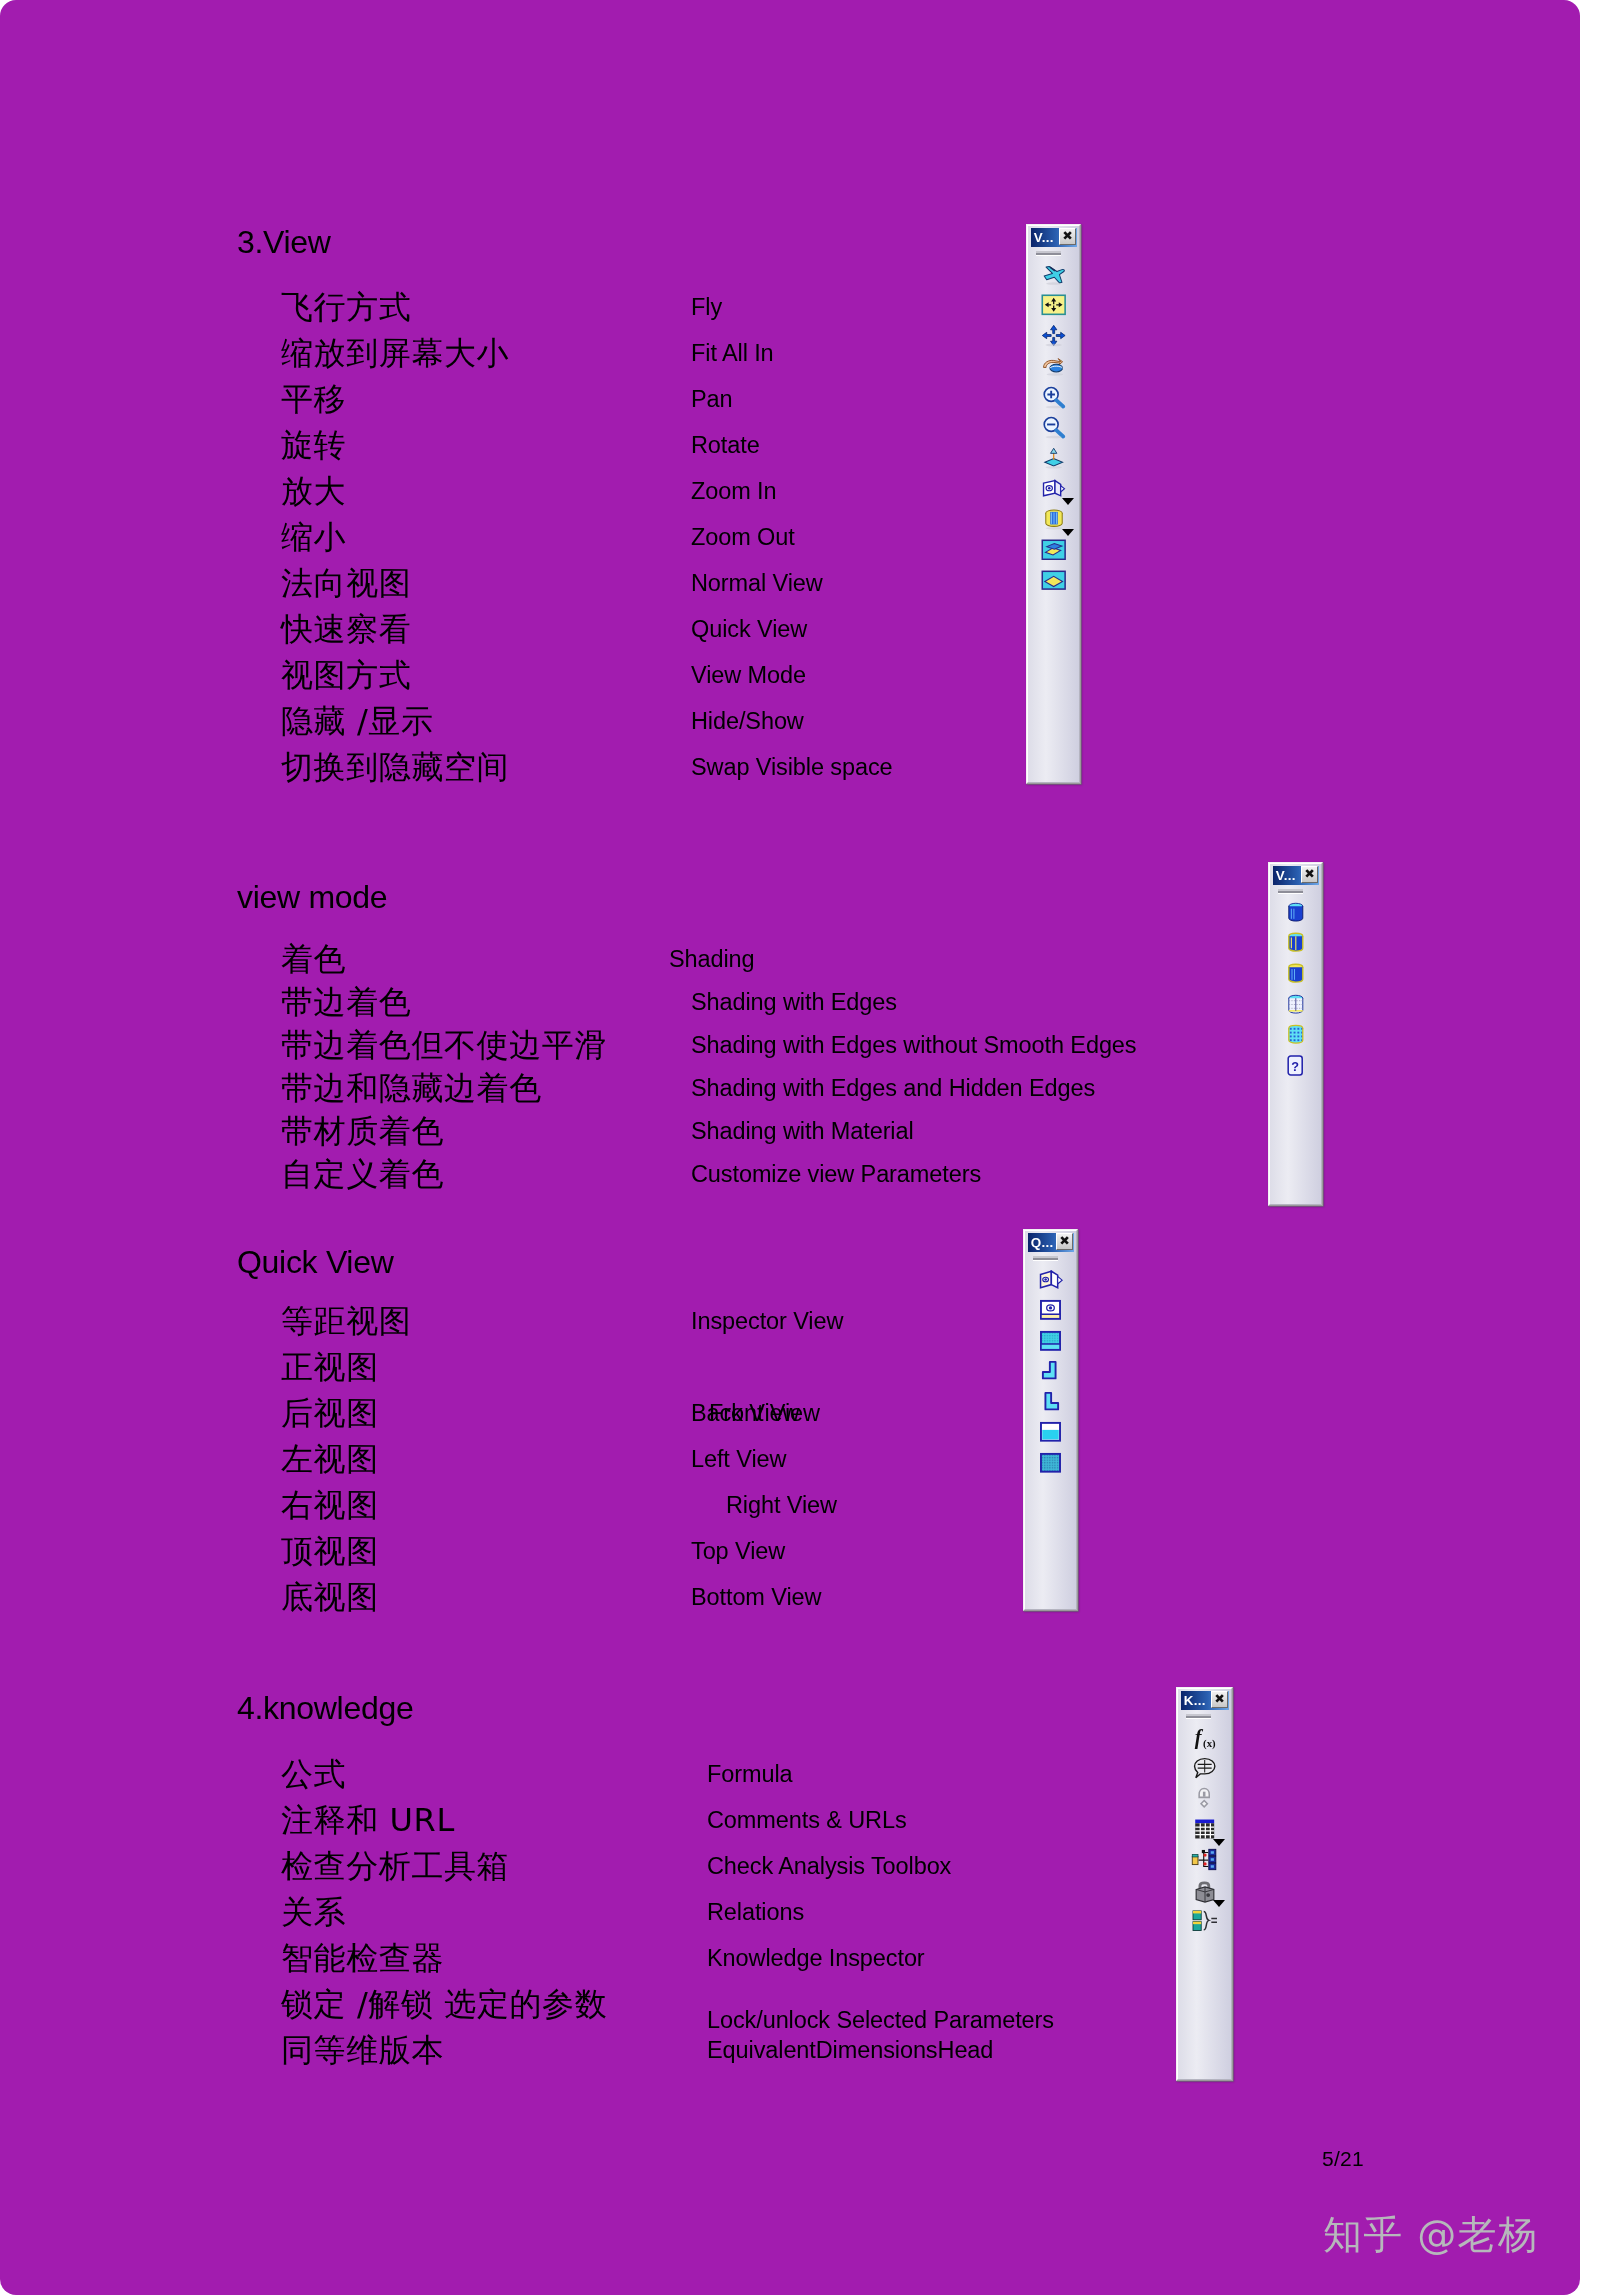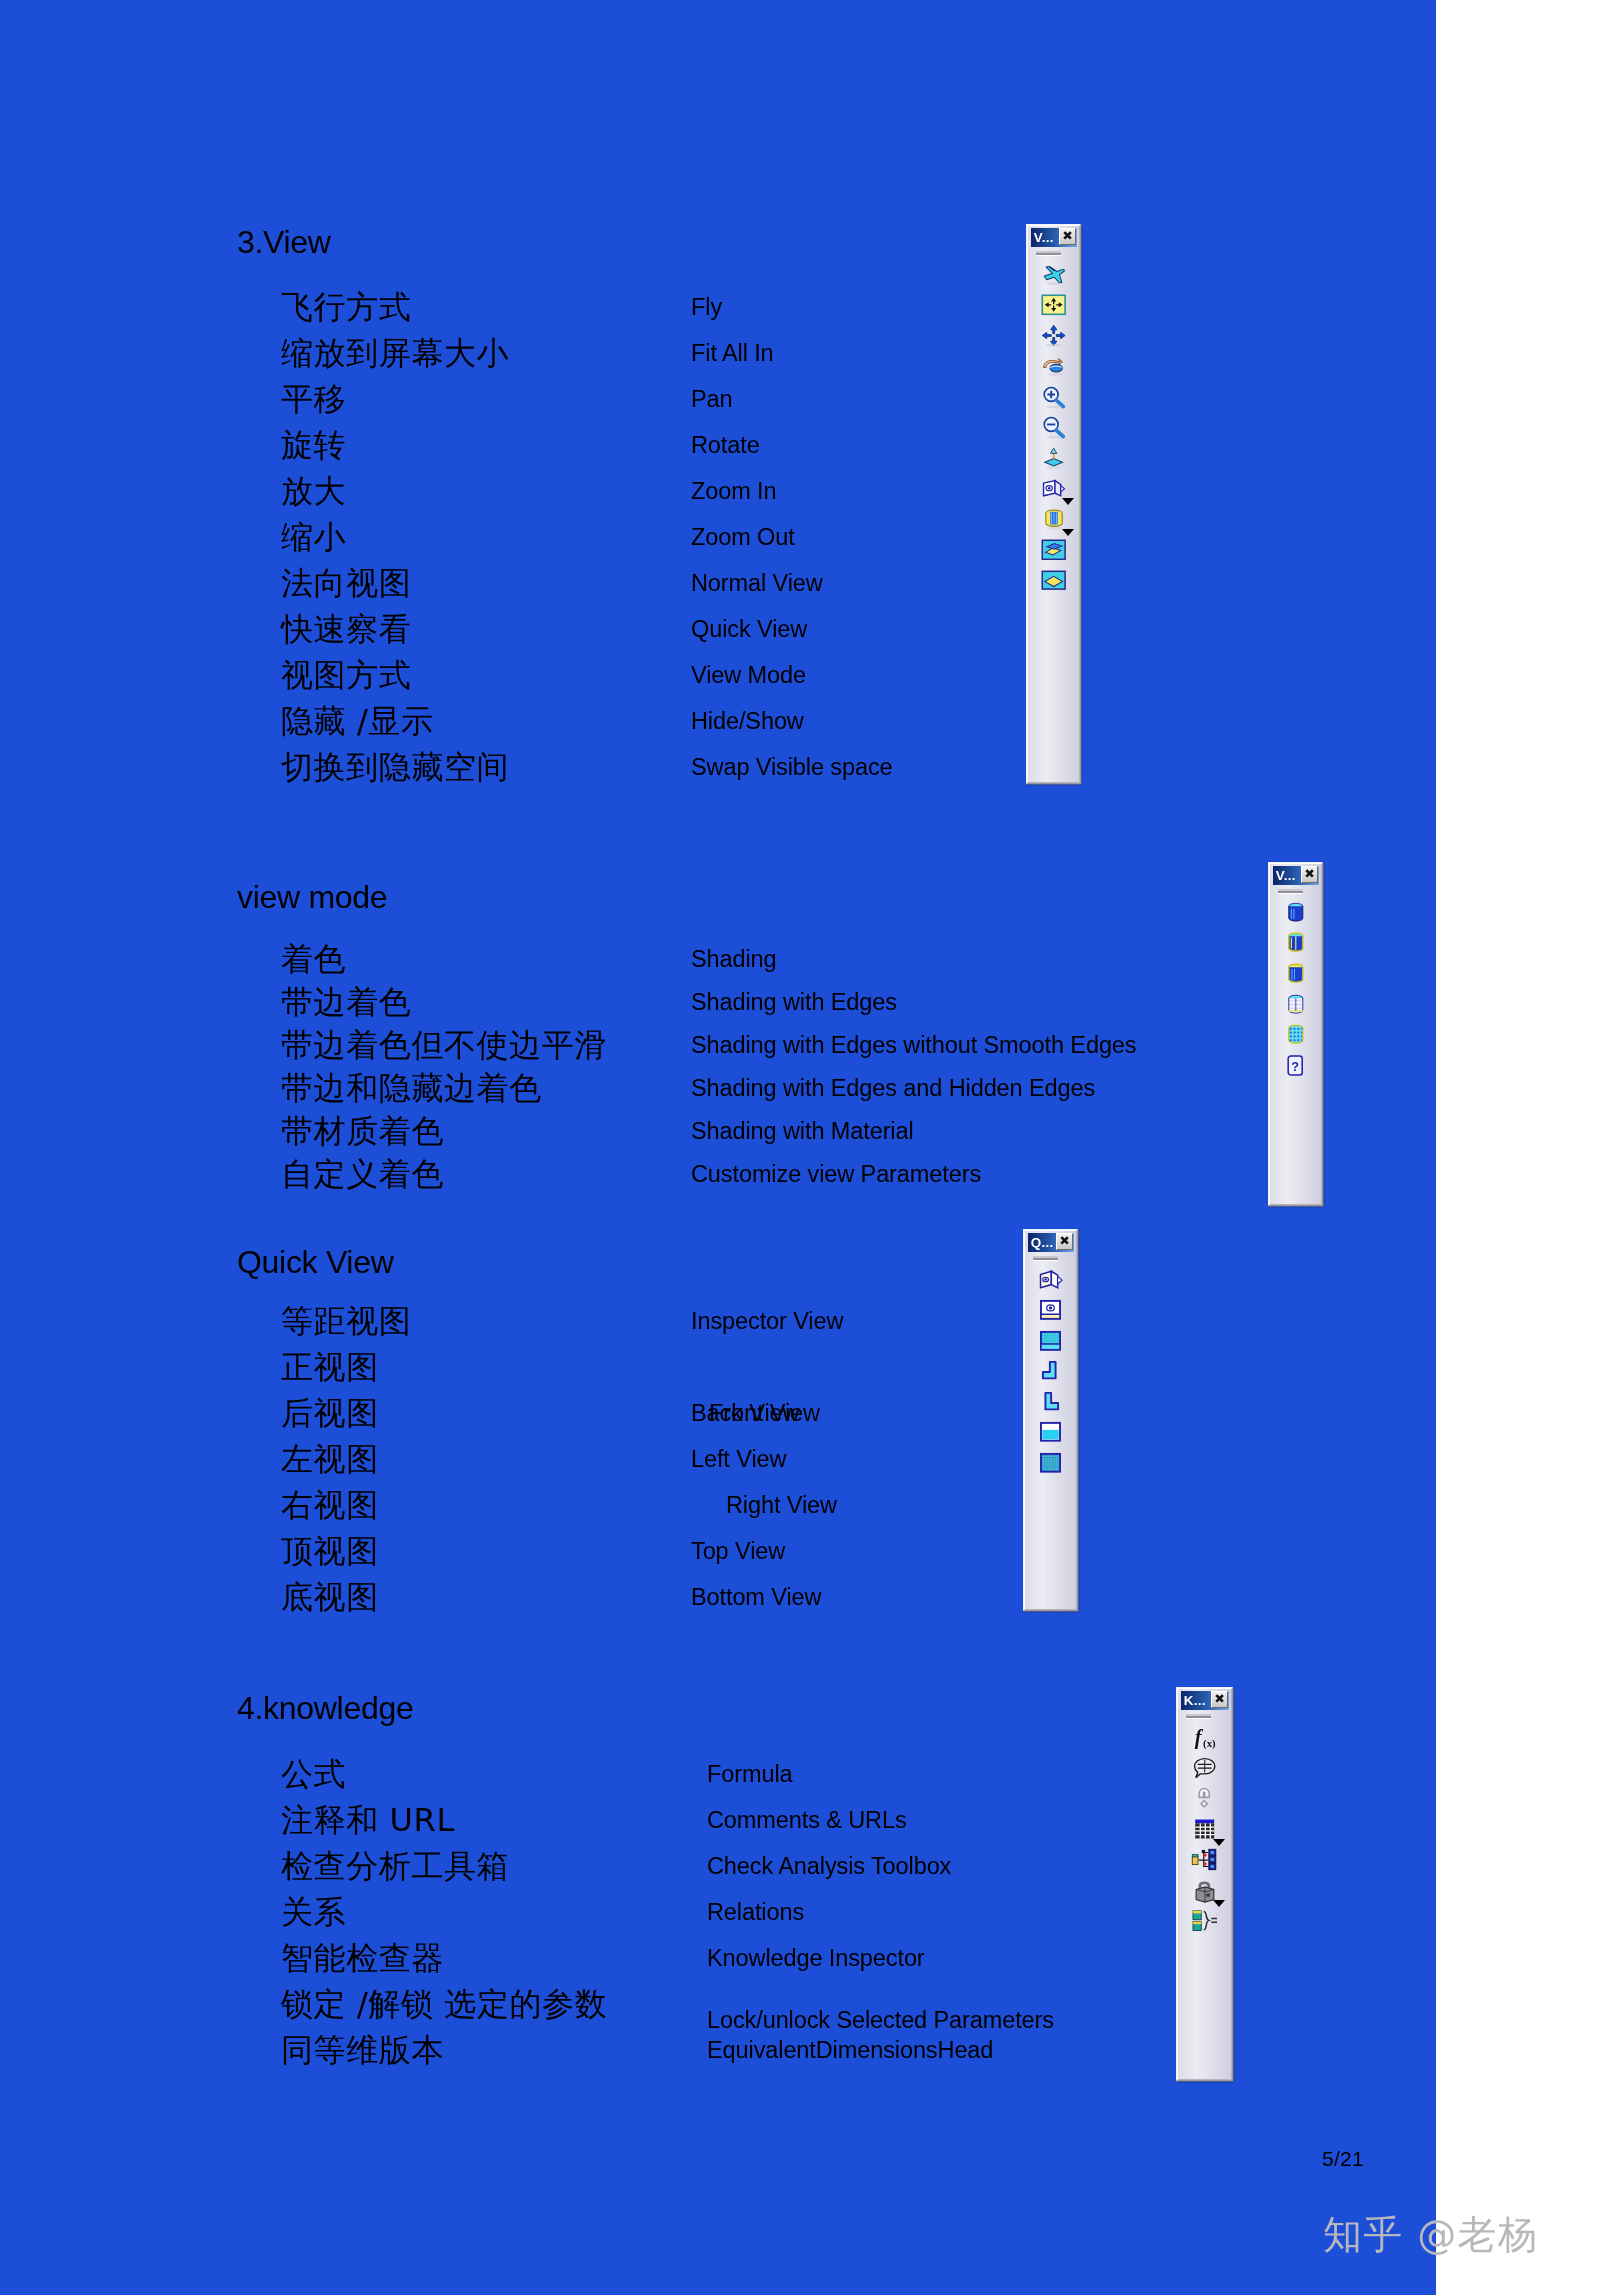--- a/index.html
+++ b/index.html
@@ -13,23 +13,24 @@
     position: relative;
     font-family: "Liberation Sans", "DejaVu Sans", sans-serif;
     color: #000000;
     overflow: hidden;
   }
 
   
   .page {
     position: absolute;
     left: 0; top: 0;
-    width: 1436px;
+    width: 1580px;
     height: 2295px;
-    background: #1d4ed8;
+    background: #a21caf;
+    border-radius: 16px;
   }
 
   
   .section-heading {
     position: absolute;
     font-size: 32px;
     font-weight: 400;
     letter-spacing: -0.3px;
     white-space: nowrap;
     line-height: 1;
@@ -339,21 +340,21 @@
 
       </div>
     </div>
   </div>
 
   <div class="section-heading" style="left:237px; top:881px;">view mode</div>
 
   <div class="term-list" style="left:281px; top:945px;">
     <div class="term-row tight">
       <span class="term-cn">着色</span>
-      <span class="term-en" style="left:410px;text-align:center;">Shading</span>
+      <span class="term-en" style="left:388px;text-align:center;">Shading</span>
     </div>
     <div class="term-row tight">
       <span class="term-cn">带边着色</span>
       <span class="term-en" style="left:410px;">Shading with Edges</span>
     </div>
     <div class="term-row tight">
       <span class="term-cn">带边着色但不使边平滑</span>
       <span class="term-en" style="left:410px;">Shading with Edges without Smooth Edges</span>
     </div>
     <div class="term-row tight">

